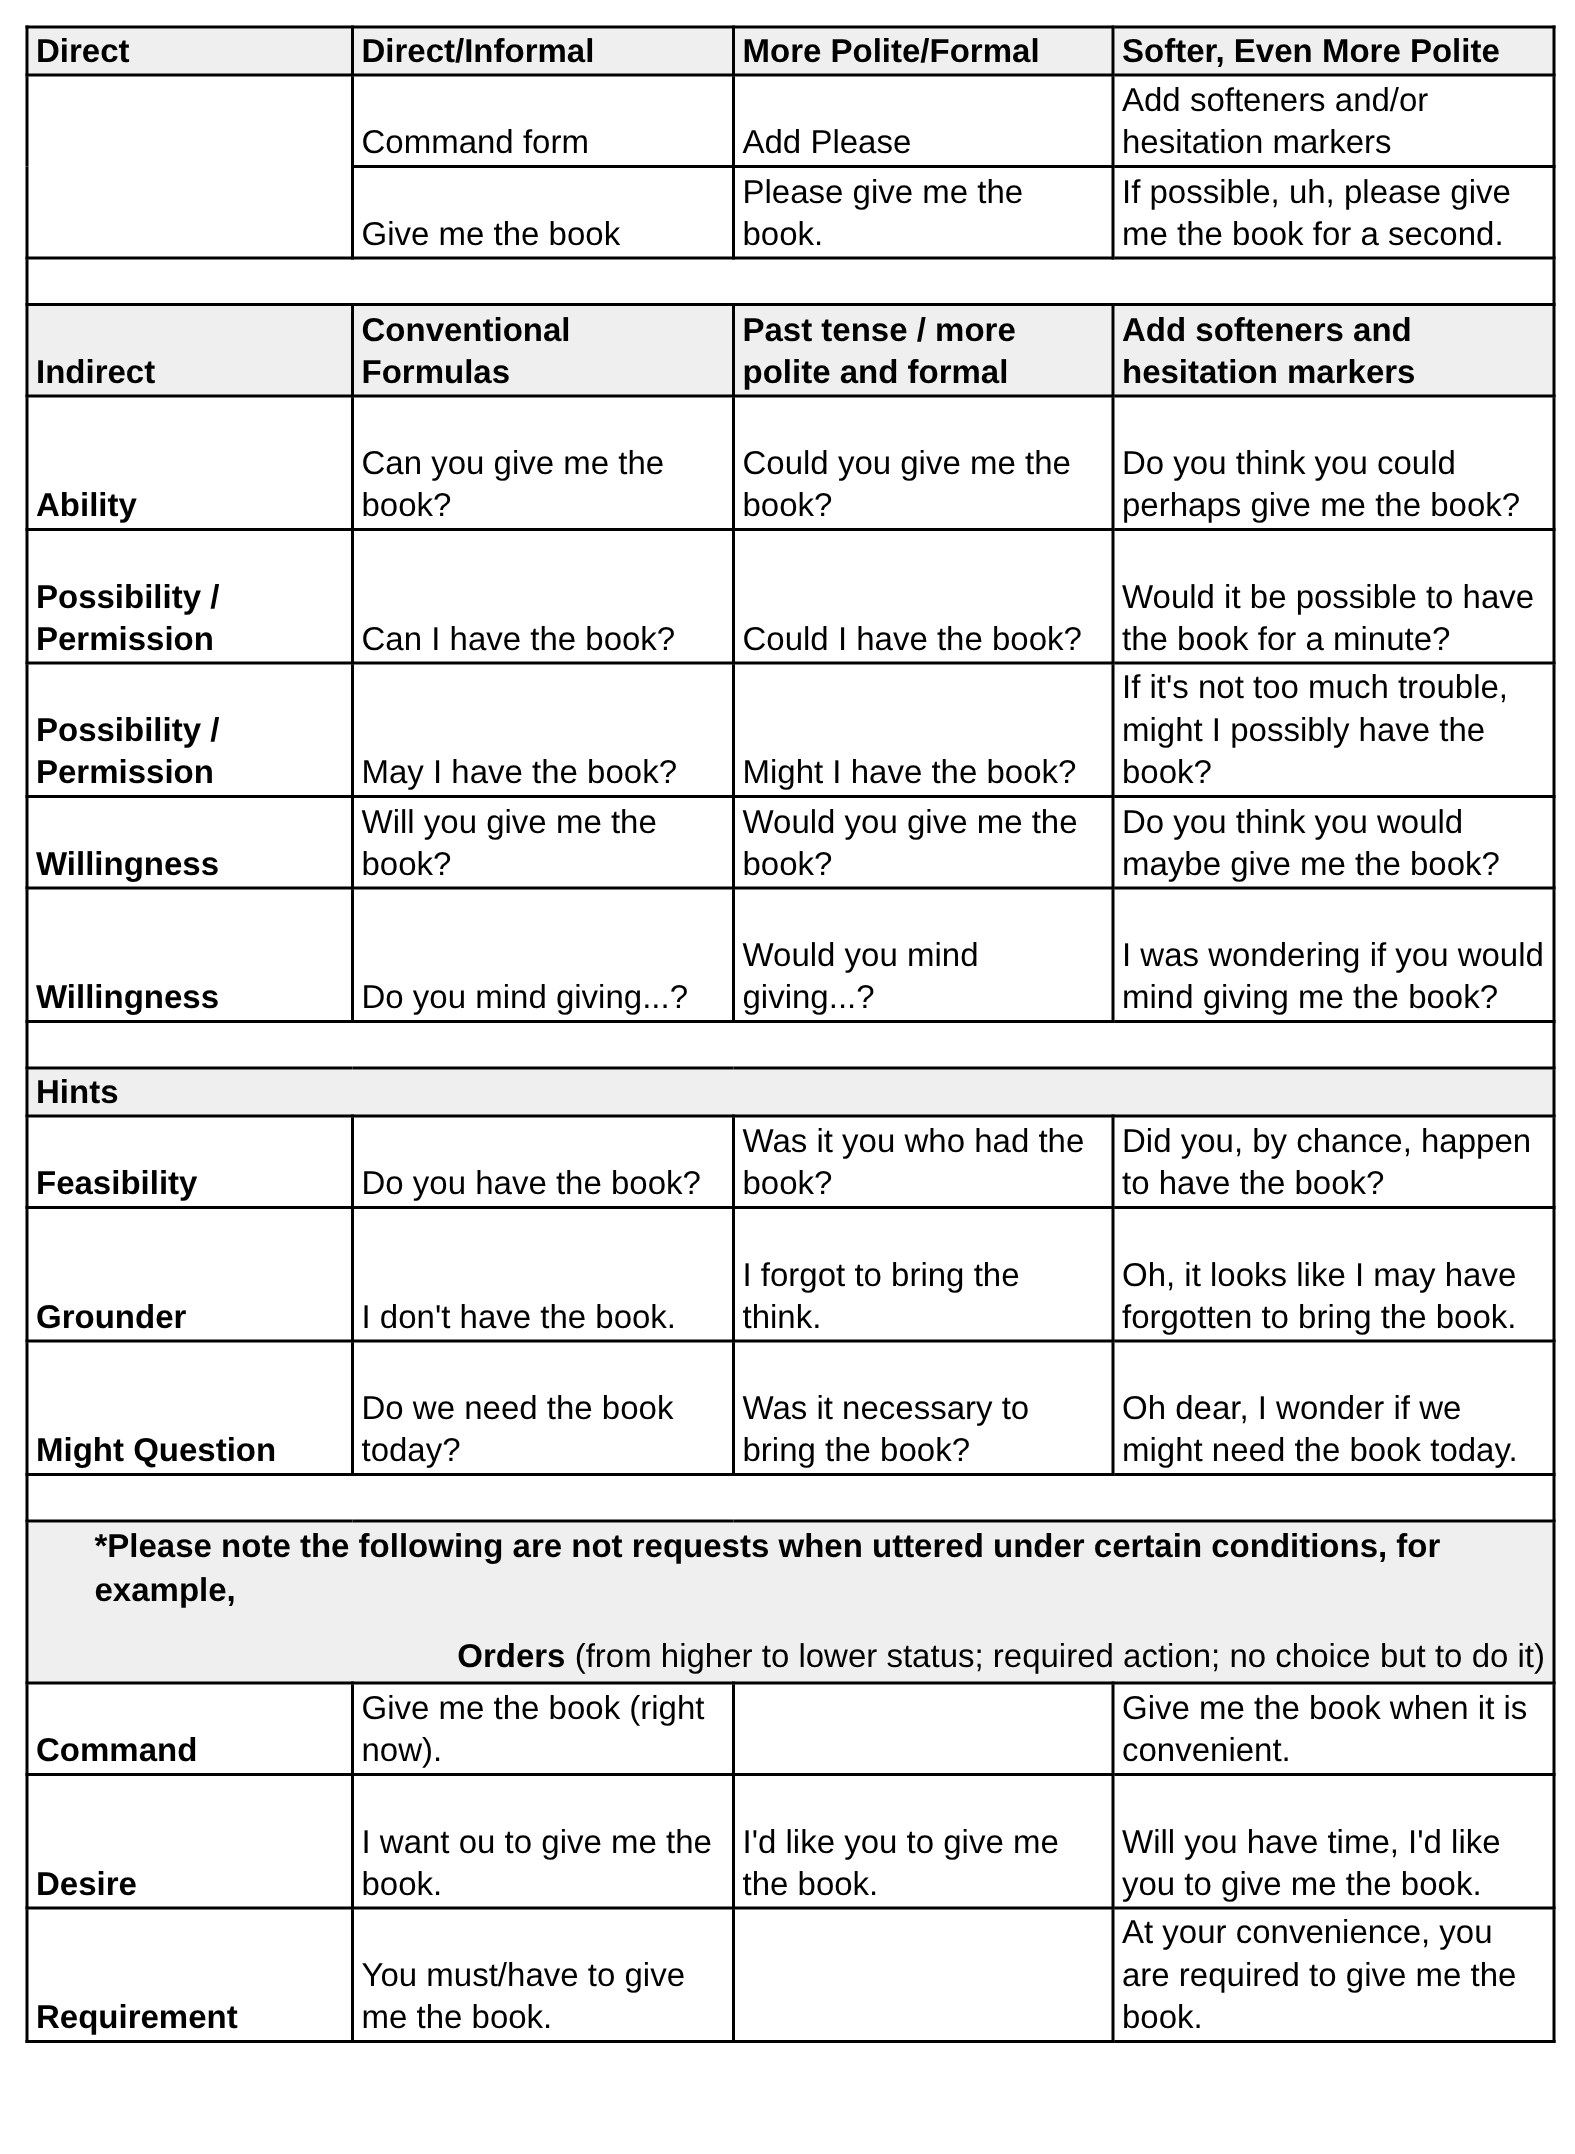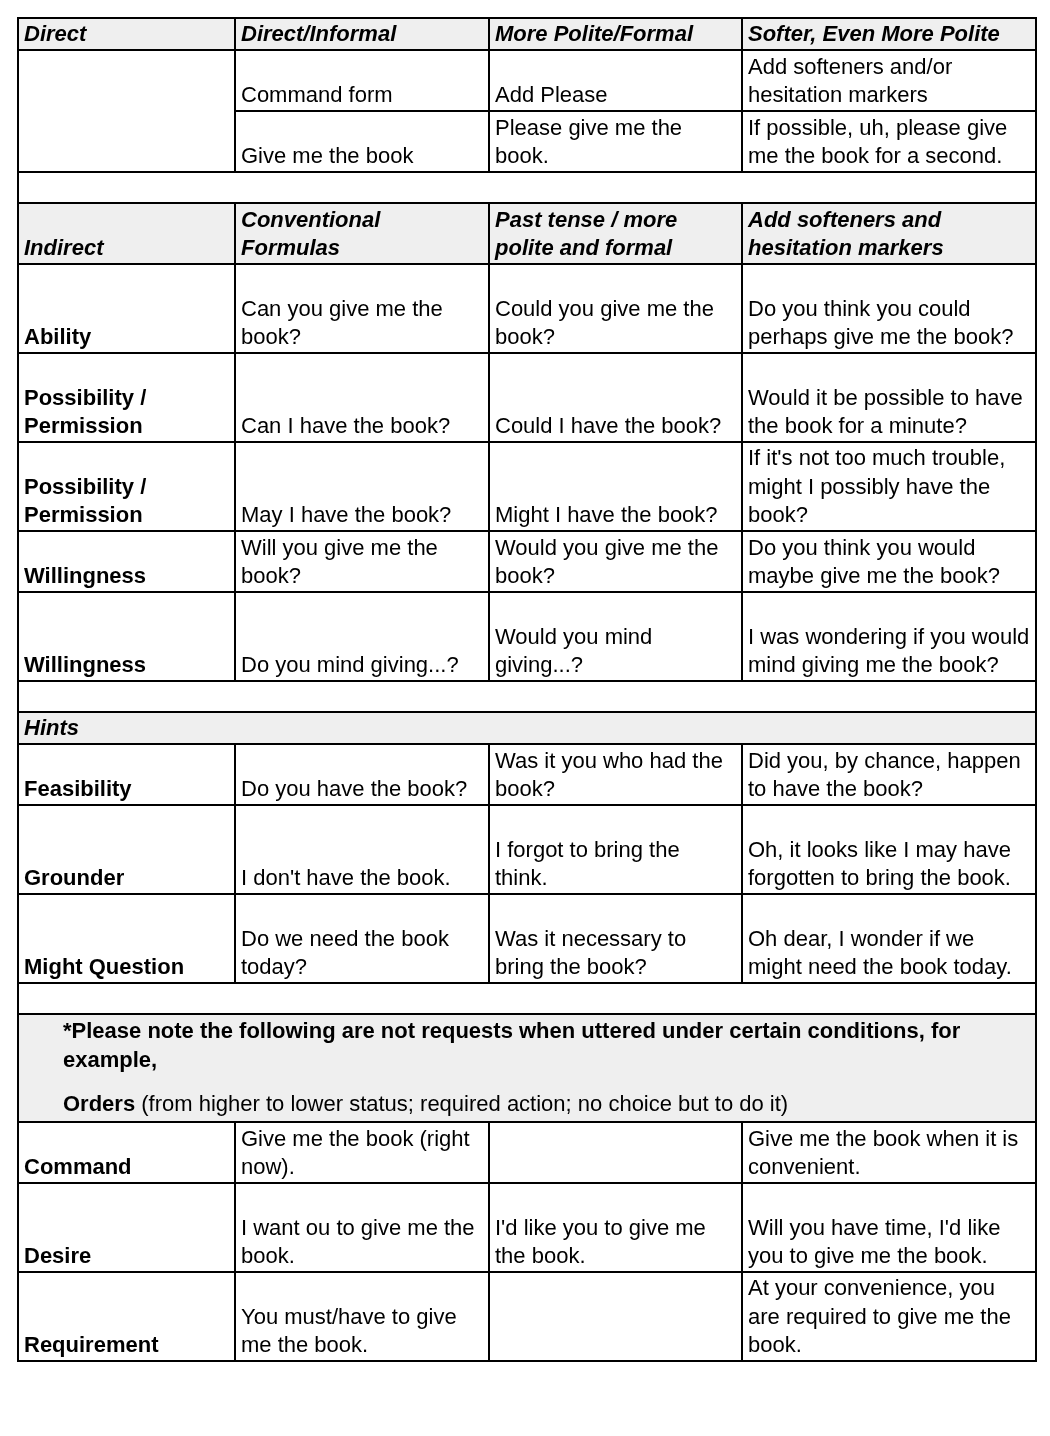--- a/index.html
+++ b/index.html
@@ -15,29 +15,29 @@
       border: 2px solid #000;
       padding: 0 5px 0 5px;
       vertical-align: bottom;
       overflow: hidden;
       word-wrap: break-word;
     }
     .tbl col.c1 { width: 217px; }
     .tbl col.c2 { width: 254px; }
     .tbl col.c3 { width: 253px; }
     .tbl col.c4 { width: 294px; }
-    .hdr td { background: #efefef; font-weight: bold; font-style: italic; }
+    .hdr td { background: #efefef; font-weight: bold; }
     .b { font-weight: bold; }
     .spacer td { height: 29px; }
     .h1 { height: 32px; }
     .h2 { height: 61px; }
     .h3 { height: 89px; }
     .note { background: #efefef; }
     .note-line1 { font-weight: bold; }
-    .note-line2 { display: block; margin-top: 16px; }
+    .note-line2 { display: block; margin-top: 16px; text-align: right; }
   </style>
 </head>
 <body>
 
 <table class="tbl">
   <colgroup>
       <col class="c1">
       <col class="c2">
       <col class="c3">
       <col class="c4">

